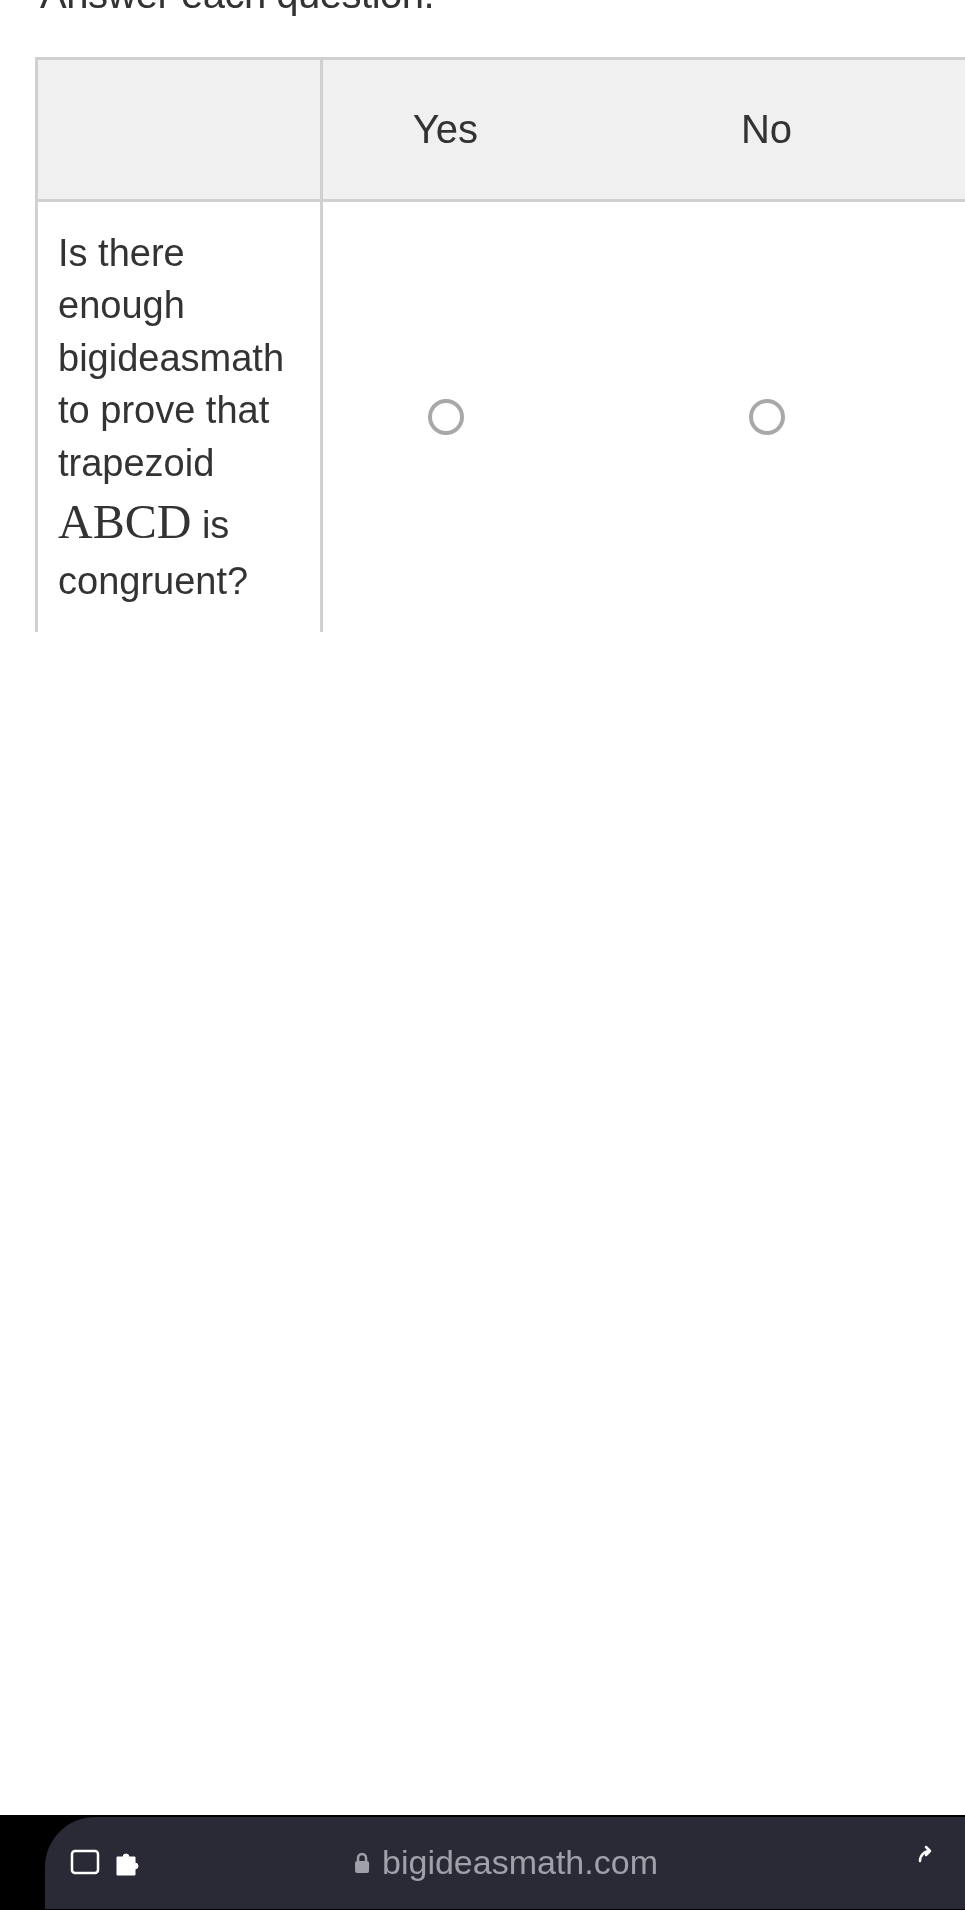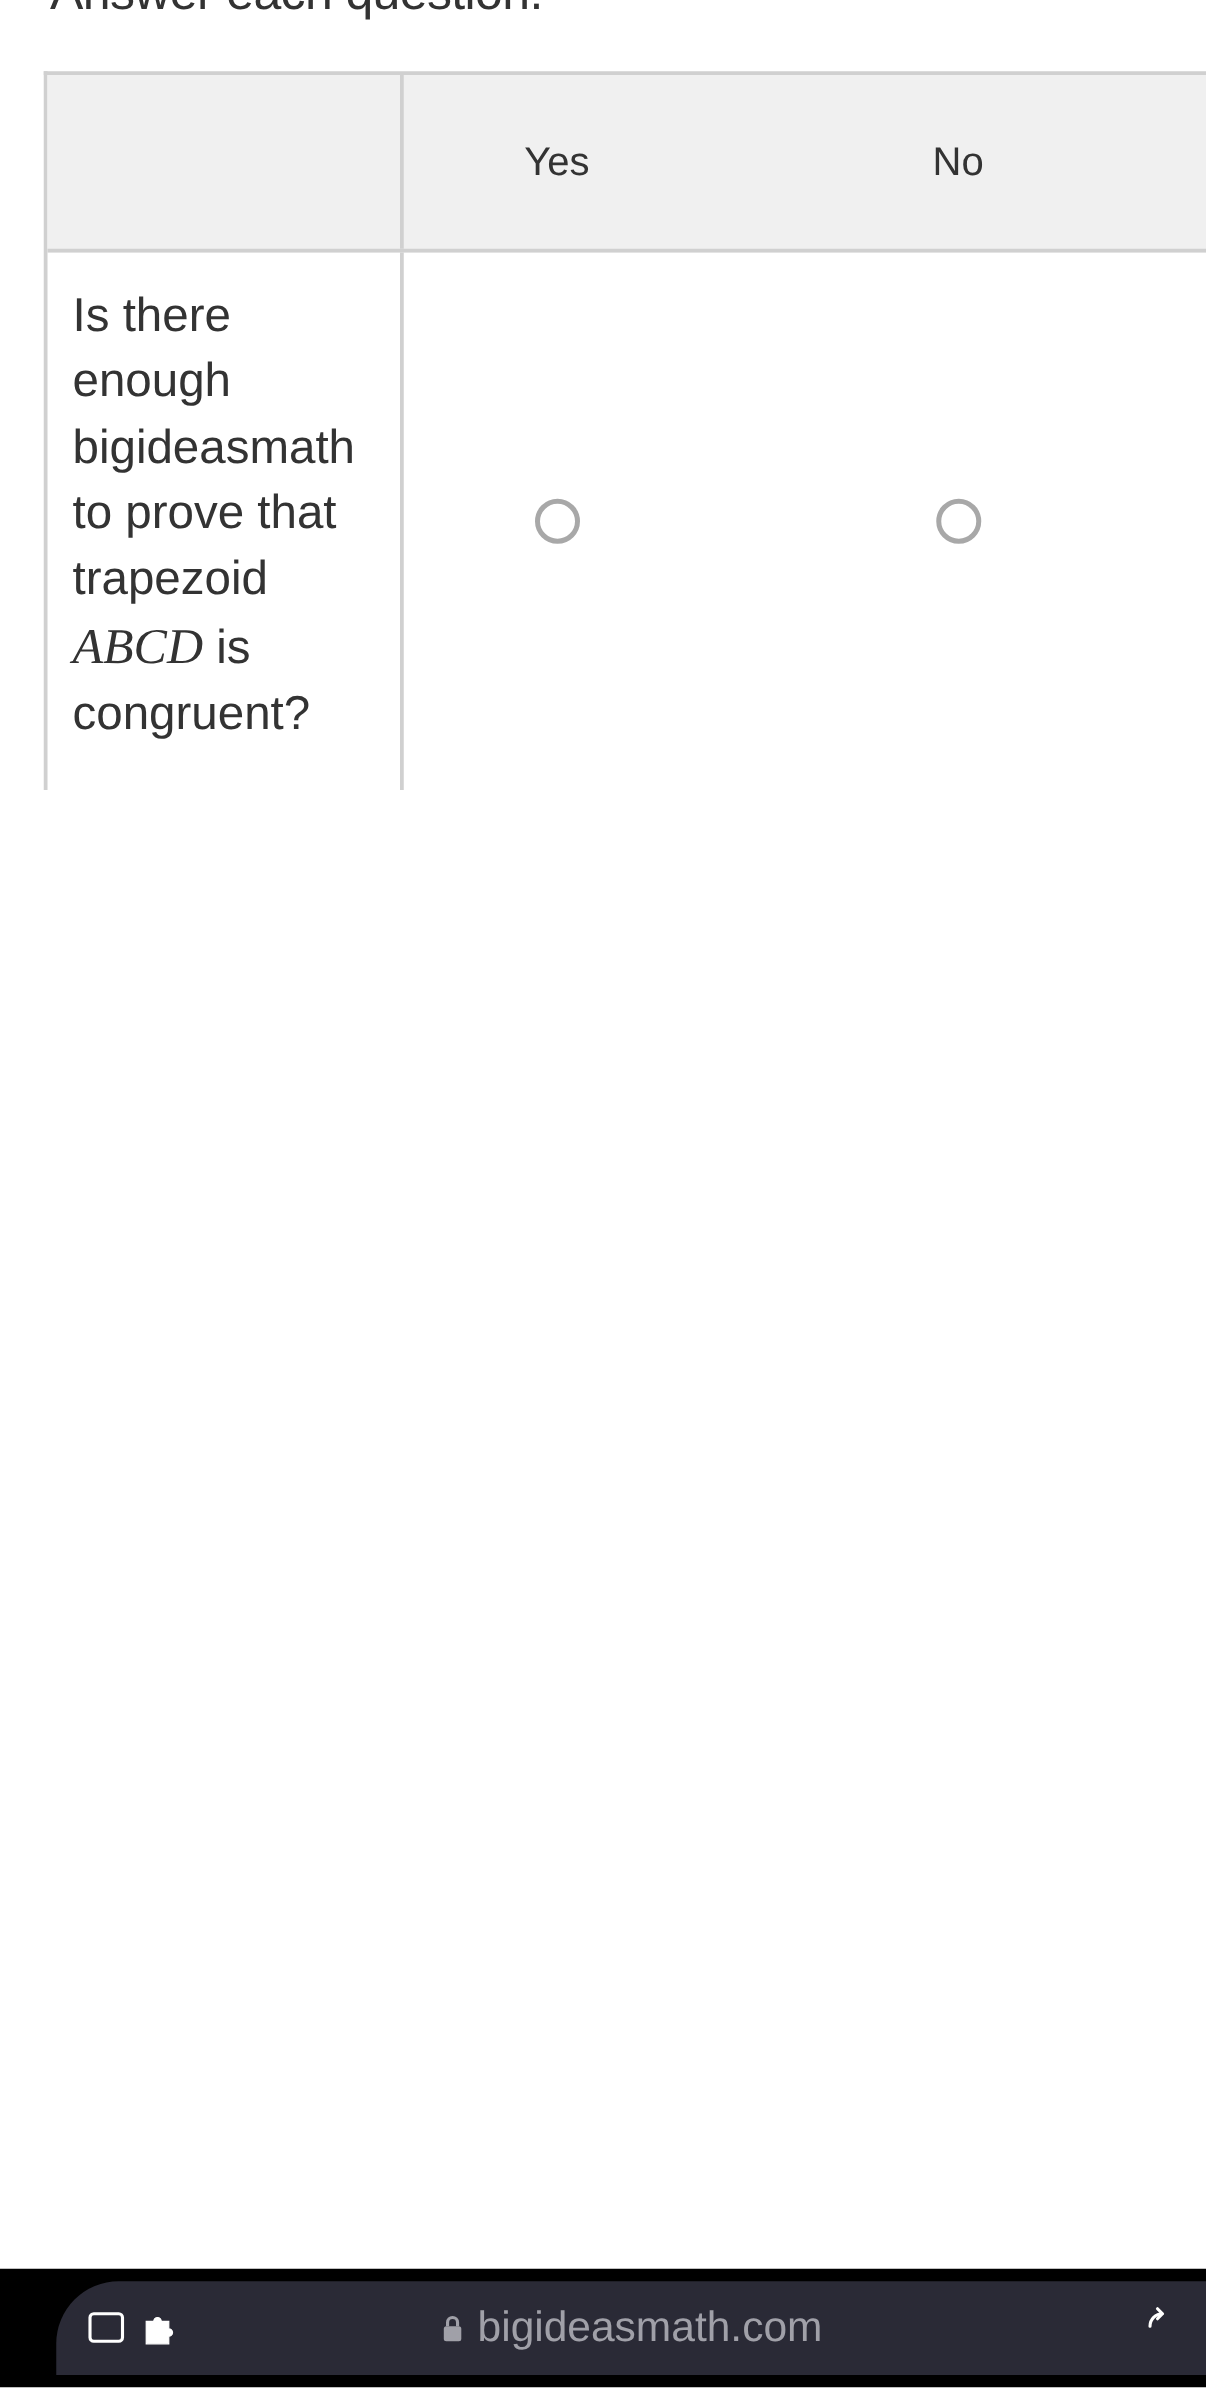--- a/index.html
+++ b/index.html
@@ -40,21 +40,21 @@
     
     .header-cell-empty {
       width: 285px;
       border-right: 3px solid #d0d0d0;
     }
     
     .header-cell {
       display: flex;
       align-items: center;
       justify-content: center;
-      font-size: 32px;
+      font-size: 40px;
       color: #333333;
       text-align: center;
     }
     
     .header-yes {
       width: 245px;
     }
     
     .header-no {
       flex: 1;
@@ -117,23 +117,22 @@
     .radio-area-content {
       position: relative;
       z-index: 1;
       display: flex;
       width: 100%;
       height: 100%;
       align-items: center;
     }
     
     .math-italic {
-      font-style: italic;
       font-family: "Times New Roman", Times, serif;
-      font-size: 40px;
+      font-size: 48px;
     }
     
     .overline {
       text-decoration: overline;
       text-decoration-thickness: 4px;
     }
     
     .congruent {
       font-family: "Times New Roman", Times, serif;
     }
@@ -145,21 +144,21 @@
       right: 0;
       height: 95px;
       background: #000000;
       display: flex;
       align-items: center;
     }
     
     .address-bar {
       background: #2a2a36;
       border-radius: 50px 0 0 0;
-      height: 75px;
+      height: 92px;
       margin-left: 45px;
       flex: 1;
       display: flex;
       align-items: center;
       padding: 0 25px;
       position: relative;
     }
     
     .tab-icons {
       display: flex;

